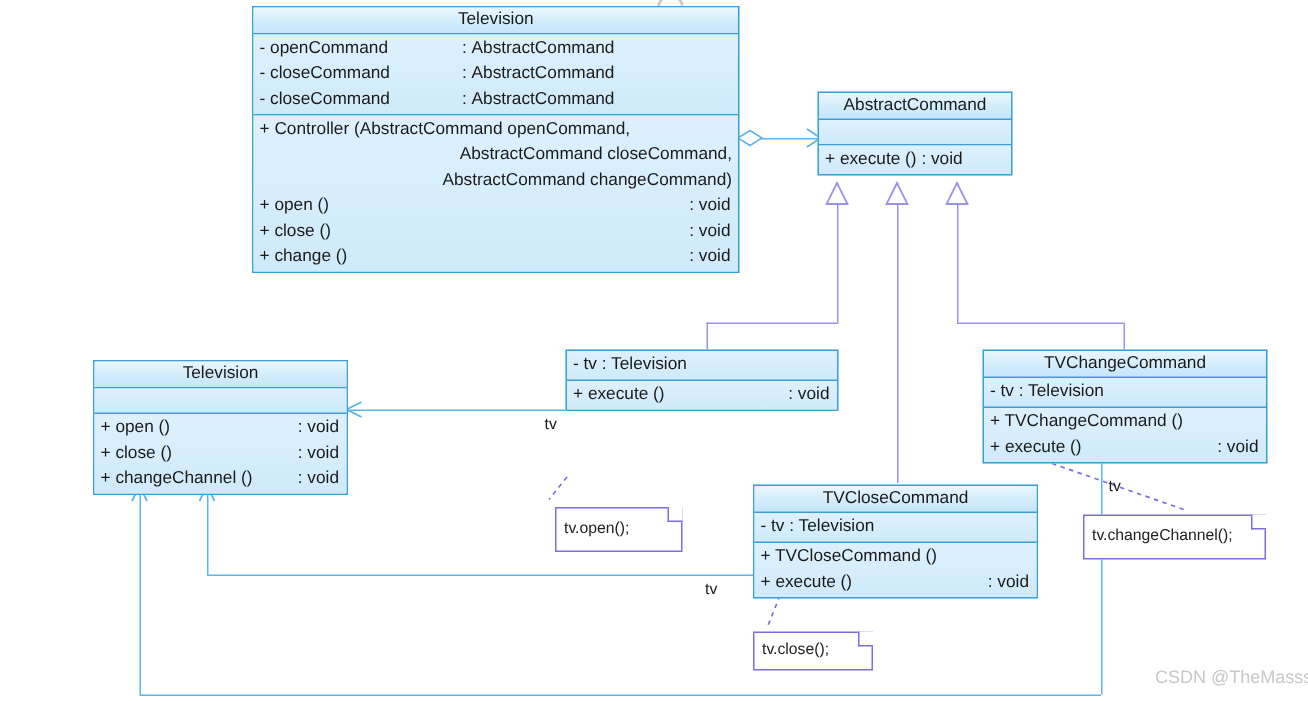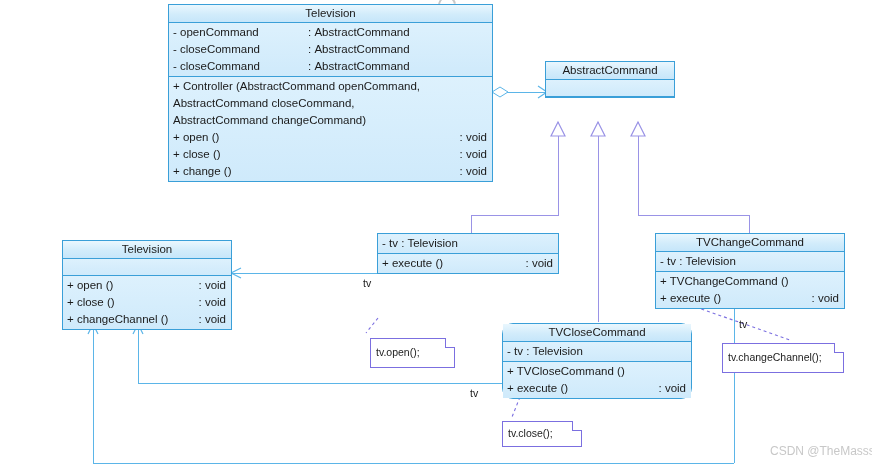--- a/index.html
+++ b/index.html
@@ -11,21 +11,21 @@
              background:#d8eefc;font-size:11.5px;color:#1a1a1a;}
   .uml-class .cls-title{box-sizing:border-box;height:18px;line-height:17px;text-align:center;
              border-bottom:1px solid #3a9fd8;
              background:linear-gradient(to bottom,#eaf7fe 0%,#d2ecfb 55%,#c6e6fa 100%);}
   .uml-class .cls-sec{box-sizing:border-box;border-bottom:1px solid #3a9fd8;
              background:linear-gradient(to bottom,#ddf1fd 0%,#cfeafb 100%);padding:1px 0;}
   .uml-class .cls-sec.last{border-bottom:none;}
   .uml-class .cls-sec.empty{height:17px;}
   .uml-class .row{position:relative;height:17px;line-height:16px;padding:0 4px;white-space:nowrap;}
   .uml-class .row .rtype{position:absolute;right:5px;top:0;}
-  .uml-class .row.cont{}
+  .uml-class .row.cont{text-align:right;}
 
   
   .uml-note{position:absolute;box-sizing:border-box;border:1px solid #7b6fe0;background:#ffffff;
             font-size:10.5px;color:#222;line-height:1.1;}
   .uml-note .note-txt{position:absolute;left:5px;top:50%;transform:translateY(-50%);white-space:nowrap;}
   .uml-note .fold{position:absolute;right:-1px;top:-1px;width:9px;height:9px;
             background:#fff;border-left:1px solid #7b6fe0;border-bottom:1px solid #7b6fe0;}
 
   
   .ln{position:absolute;background:#5bb5e8;}
@@ -133,20 +133,27 @@
         <span>+</span>
         <span>change ()</span>
         <span class="rtype">: void</span>
       </div>
     </div>
   </div>
 
   <div class="uml-class" style="left:545px;top:61px;width:130px;">
     <div class="cls-title">AbstractCommand</div>
     <div class="cls-sec empty"></div>
+    <div class="cls-sec last">
+      <div class="row">
+        <span>+</span>
+        <span>execute ()</span>
+        <span>: void</span>
+      </div>
+    </div>
   </div>
 
   <div class="uml-class" style="left:62px;top:240px;width:170px;">
     <div class="cls-title">Television</div>
     <div class="cls-sec empty"></div>
     <div class="cls-sec last">
       <div class="row">
         <span>+</span>
         <span>open ()</span>
         <span class="rtype">: void</span>
@@ -198,21 +205,21 @@
         <span>TVChangeCommand ()</span>
       </div>
       <div class="row">
         <span>+</span>
         <span>execute ()</span>
         <span class="rtype">: void</span>
       </div>
     </div>
   </div>
 
-  <div class="uml-class" style="left:502px;top:323px;width:190px;border-radius:11px;">
+  <div class="uml-class" style="left:502px;top:323px;width:190px;">
     <div class="cls-title">TVCloseCommand</div>
     <div class="cls-sec">
       <div class="row">
         <span>-</span>
         <span>tv</span>
         <span>:</span>
         <span>Television</span>
       </div>
     </div>
     <div class="cls-sec last">

